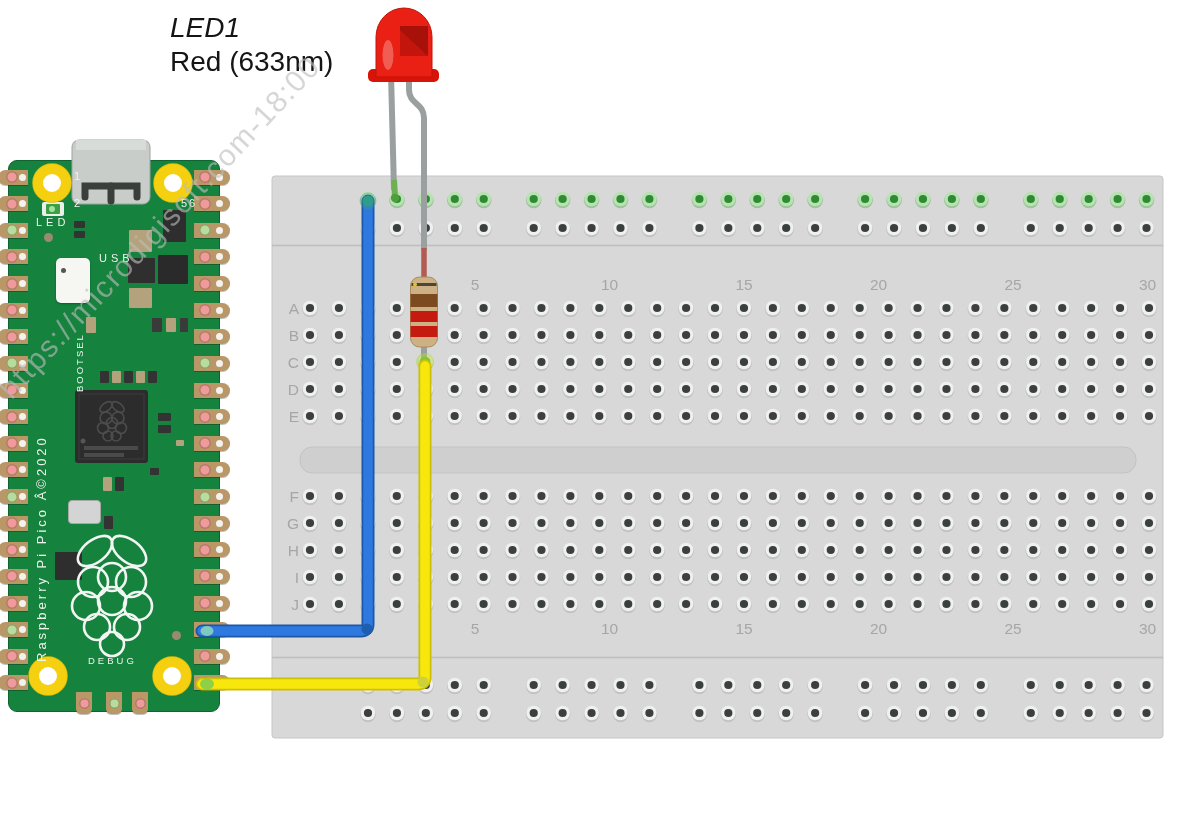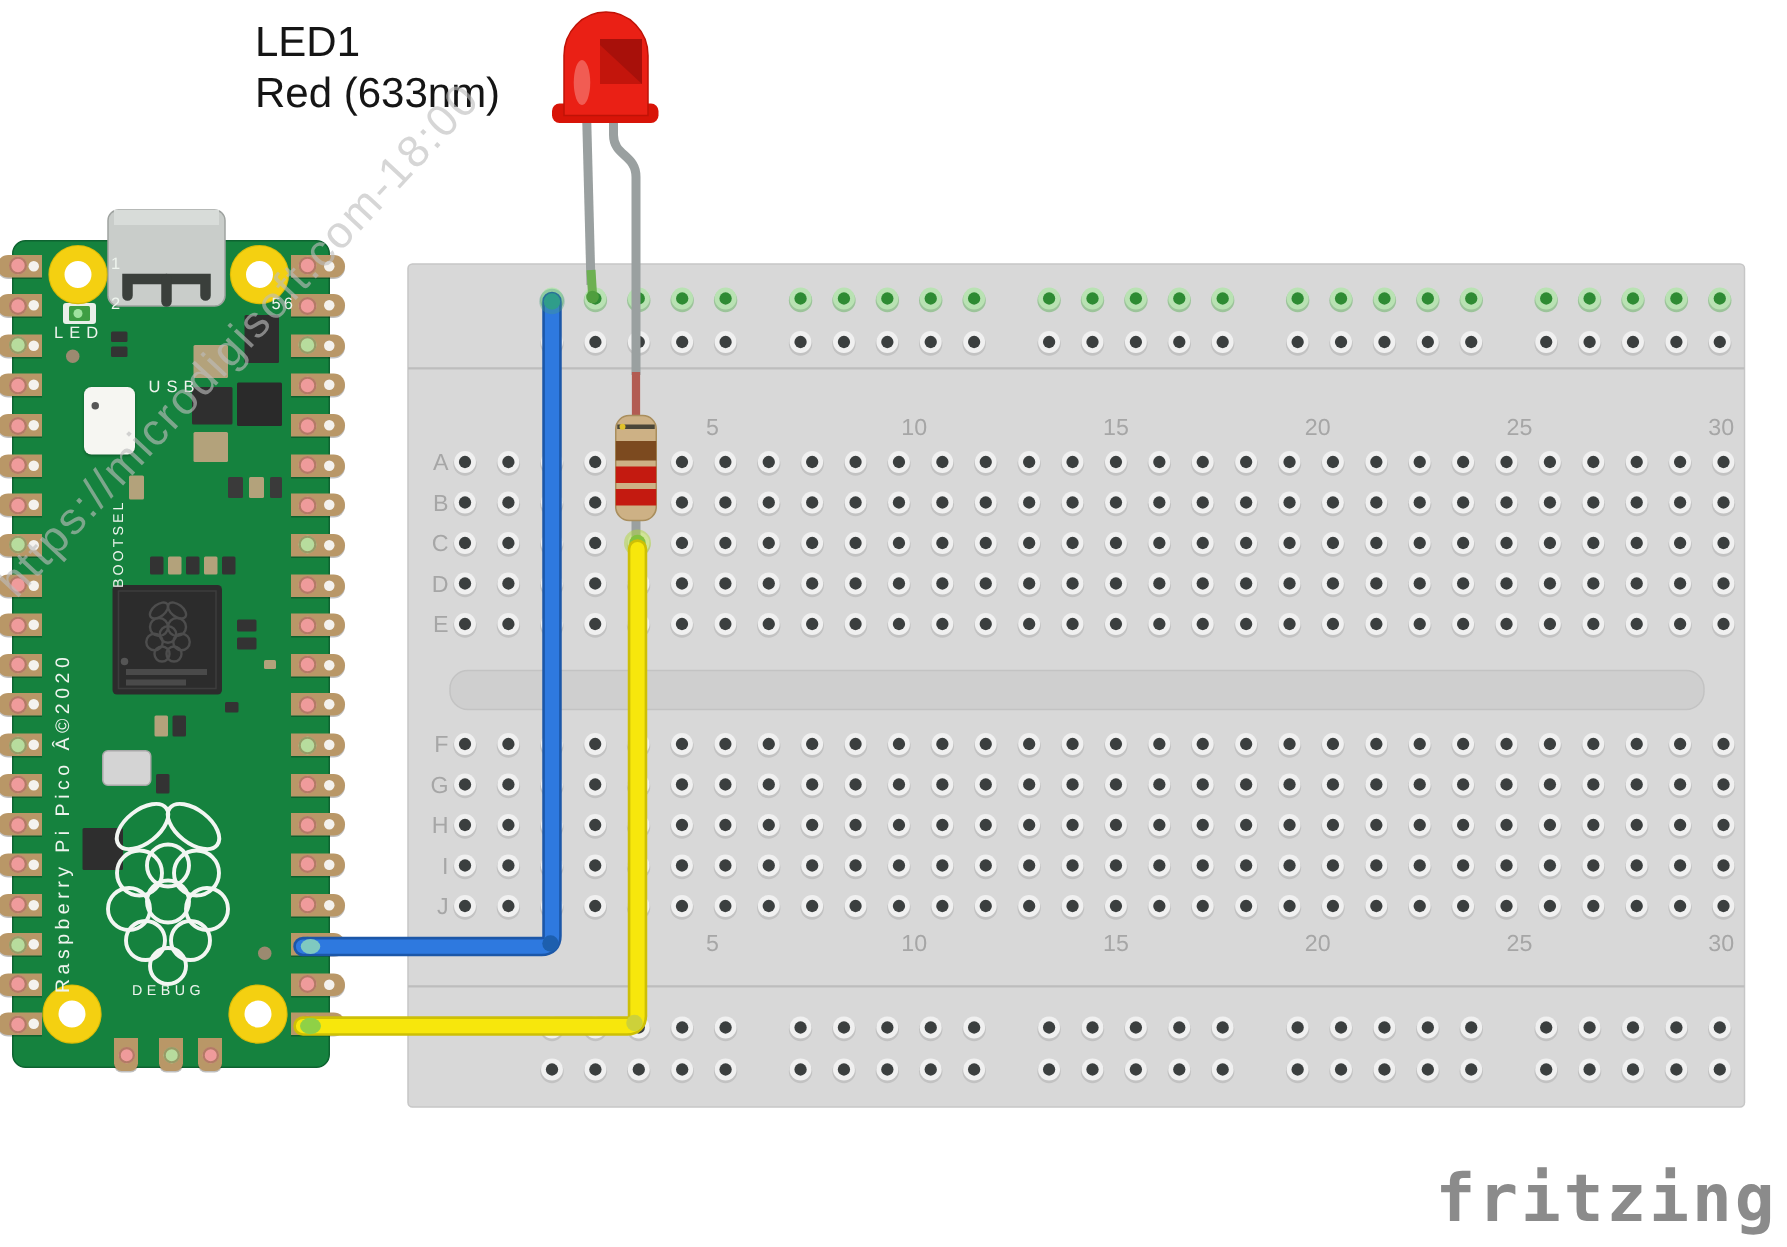--- a/index.html
+++ b/index.html
@@ -1557,18 +1557,17 @@
       </g>
       <g>
         <rect x="368" y="69" width="71" height="13" rx="5" fill="#d81408"></rect>
         <path d="M376,77 V37 A28,29 0 0 1 432,37 V77 Z" fill="#ea2015" stroke="#c01206"></path>
         <rect x="400" y="26" width="28" height="30" fill="#a8100a"></rect>
         <polygon points="400,56 428,56 400,30" fill="#c3150c"></polygon>
         <ellipse cx="388" cy="55" rx="5.5" ry="15" fill="#f2675e" opacity="0.85"></ellipse>
       </g>
     </svg>
 
-  <div class="cap-text" style="left:170px;top:12px;font-size:28px;">LED1</div>
+  <div class="cap-text" style="left:170px;top:12px;font-size:28px;font-style:italic;">LED1</div>
   <div class="cap-text" style="left:170px;top:46px;font-size:28px;">Red (633nm)</div>
-  <div id="brand">fritzing</div>
   <div id="watermark">https://microdigisoft.com-18:00</div>
 
 </div>
 
 </body></html>

